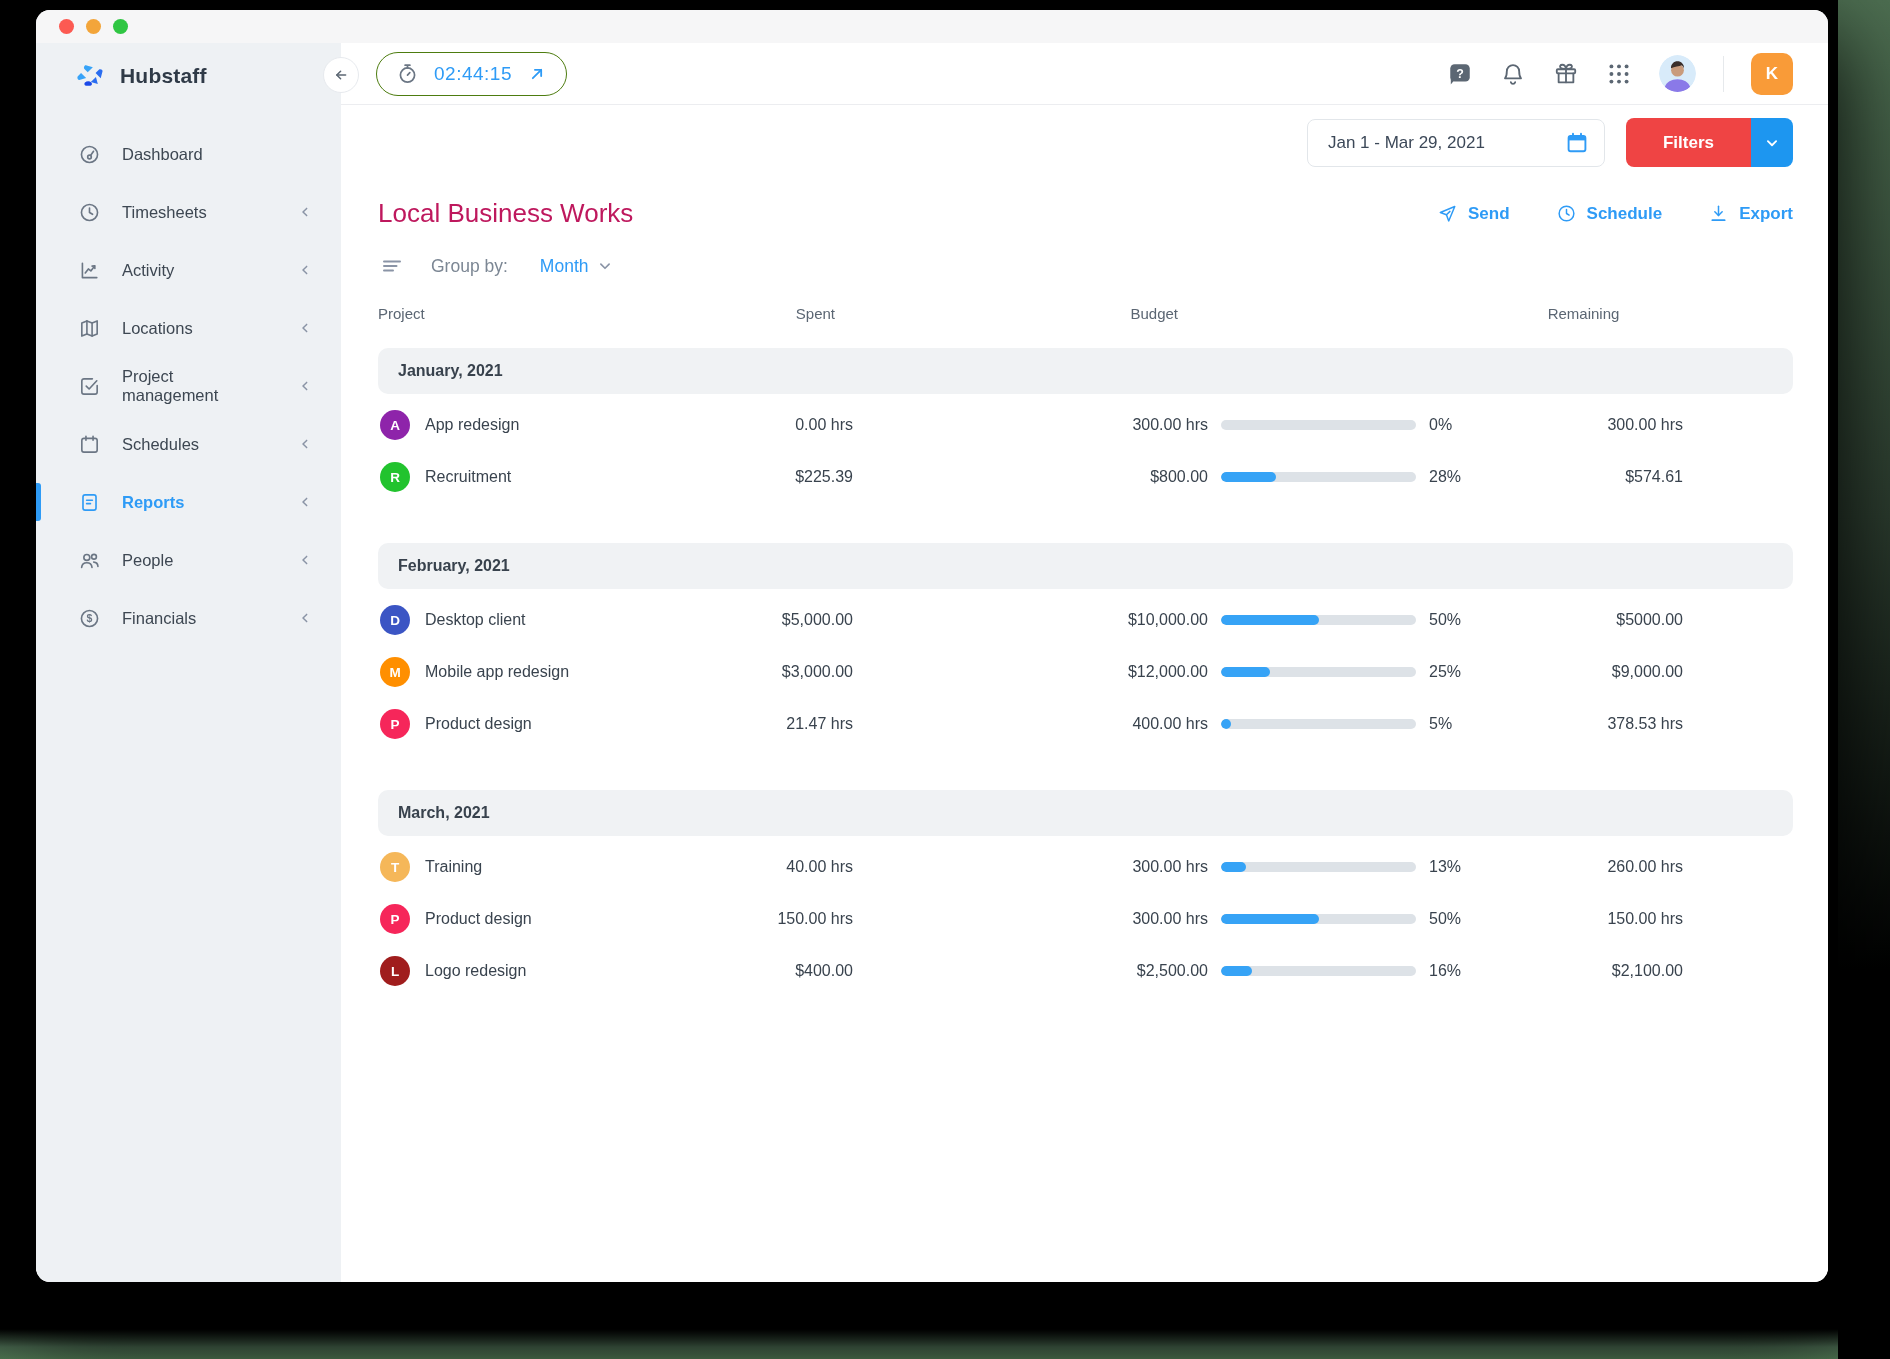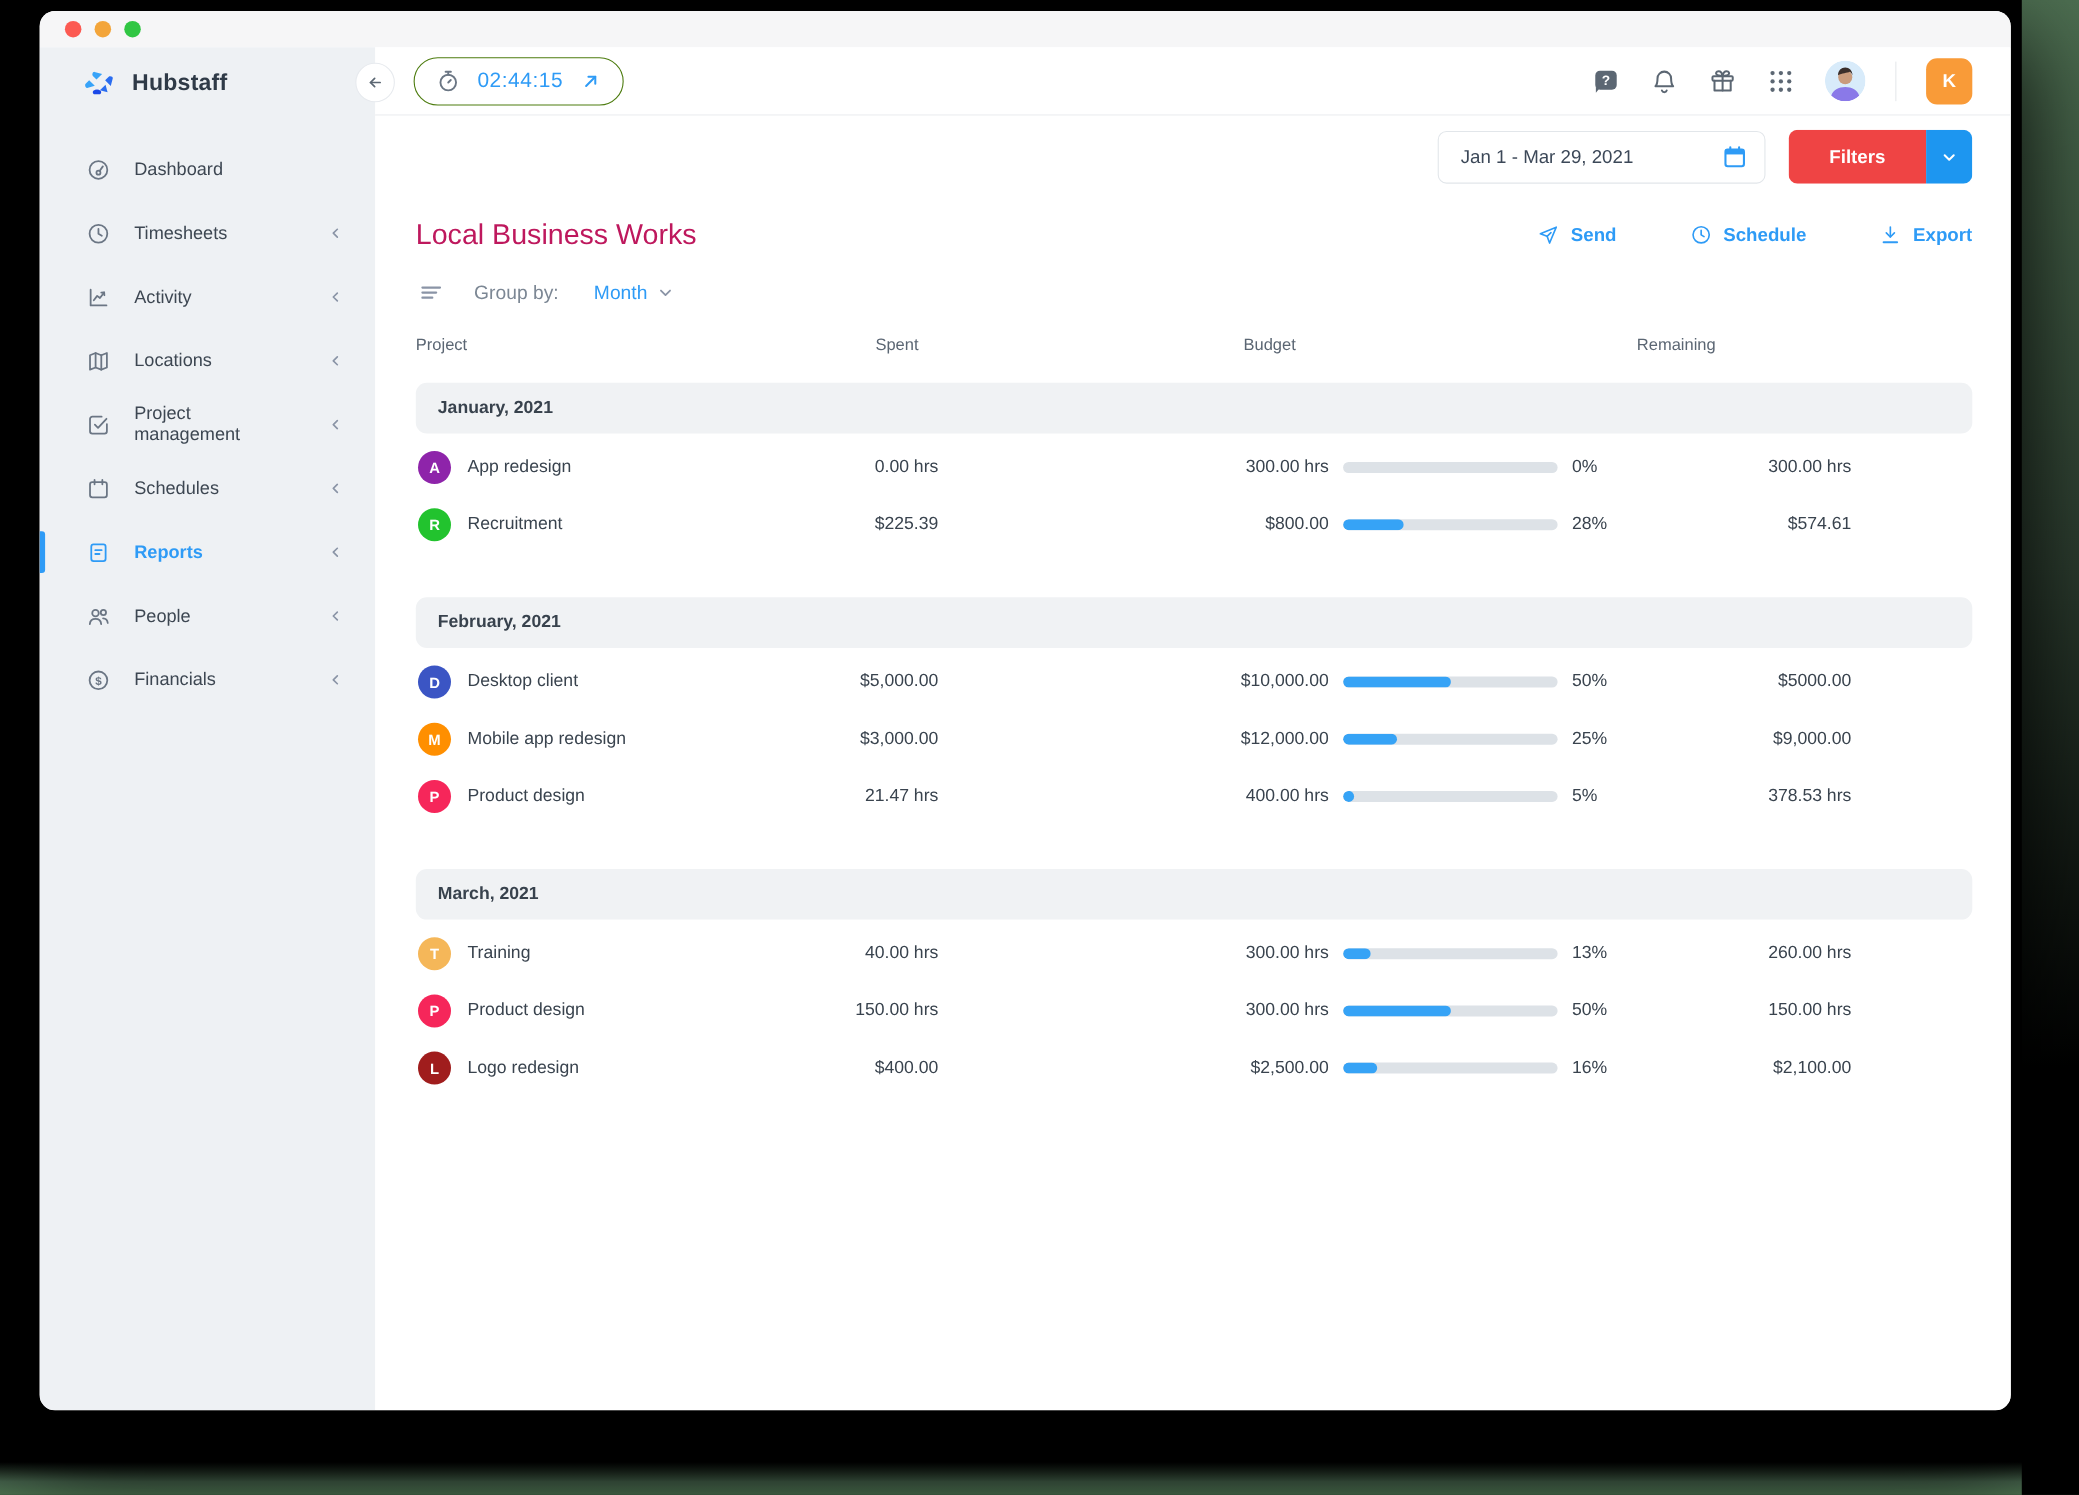--- a/index.html
+++ b/index.html
@@ -59,32 +59,32 @@
   .lnk-icon svg { width:100%; height:100%; }
   .filter-row { display:flex; justify-content:flex-end; align-items:center; margin-top:13px; gap:21px; }
   .date-field { width:298px; height:48px; border:1px solid #e2e6ea; border-radius:8px; background:#fff;
     display:flex; align-items:center; padding:0 15px 0 20px; font-size:17px; color:#3c4858; cursor:pointer; }
   .date-cal { margin-left:auto; width:24px; height:24px; display:flex; color:#2e9bf6; }
   .filters-btn { height:49px; border-radius:8px; overflow:hidden; display:flex; cursor:pointer; }
   .filters-main { background:#ef4444; color:#fff; font-size:17px; font-weight:600; padding:0 37px; display:flex; align-items:center; }
   .filters-caret { width:42px; background:#1d96f0; display:flex; align-items:center; justify-content:center; color:#fff; }
   .report-head { display:flex; align-items:center; margin-top:31px; }
   .report-title { font-size:26px; font-weight:500; color:#be185d; }
-  .report-actions { margin-left:auto; display:flex; gap:66px;justify-content:space-between; }
+  .report-actions { margin-left:auto; display:flex; gap:46px;justify-content:space-between; }
   .groupby-row { display:flex; align-items:center; margin-top:25px; gap:27px; color:#7c8794; font-size:17.5px; padding-left:2px; }
   .groupby-icon { width:24px; height:24px; color:#8a94a6; display:flex; cursor:pointer; }
   .groupby-value { color:#2e9bf6; margin-left:5px; cursor:pointer; display:flex; align-items:center; gap:7px; }
   .gb-caret { width:18px; height:18px; color:#8a94a6; display:flex; }
   
   .table { margin-top:27px; }
   .thead, .trow { display:grid; grid-template-columns:310px 165px 355px 208px 72px 195px 110px; align-items:center; }
   .thead { font-size:15px; color:#5b6673; }
   .th-spent { text-align:right; padding-right:18px; }
   .th-budget { text-align:right; padding-right:30px; }
-  .th-remaining { text-align:left; padding-right:4px; }
+  .th-remaining { text-align:center; padding-right:4px; }
   .month-band { height:46px; background:#f0f2f4; border-radius:10px; display:flex; align-items:center;
     padding-left:20px; font-size:16px; font-weight:600; color:#38424d; margin-top:40px; }
   .tgroup:first-child .month-band { margin-top:26px; }
   .rows { margin-top:5px; }
   .trow { height:52px; font-size:16px; color:#39434e; }
   .cell-project { display:flex; align-items:center; gap:15px; padding-left:2px; cursor:pointer; }
   .avatar-dot { width:30px; height:30px; border-radius:50%; color:#fff; font-size:13.5px; font-weight:700;
     display:flex; align-items:center; justify-content:center; flex:0 0 auto; }
   .num { text-align:right; }
   .cell-bar { padding-left:13px; }

